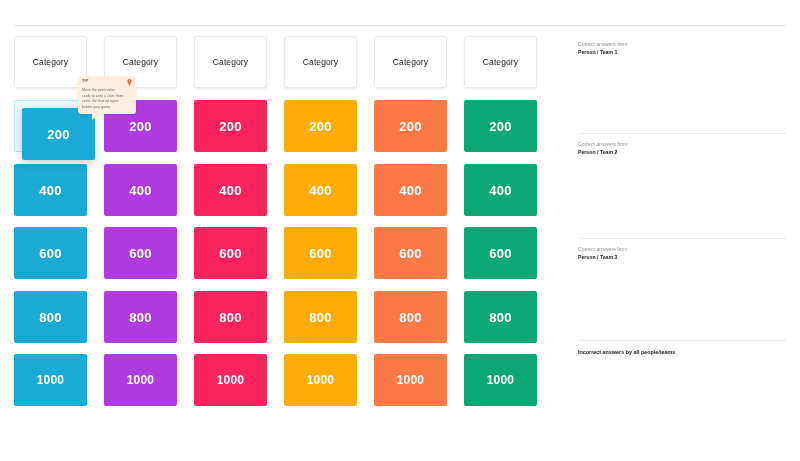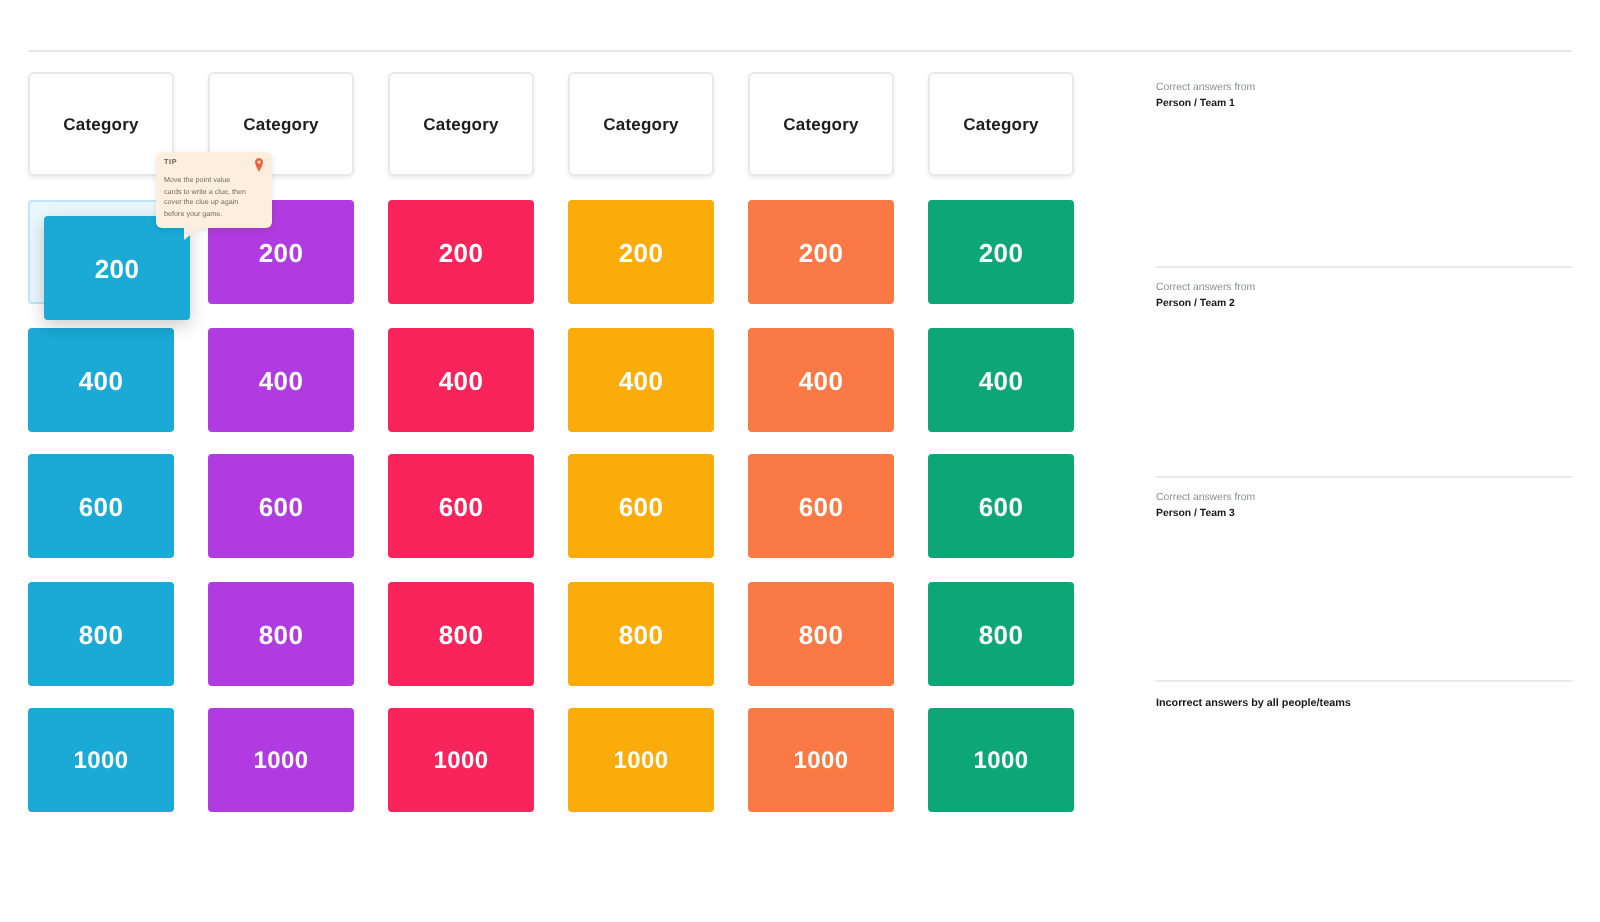--- a/index.html
+++ b/index.html
@@ -23,21 +23,21 @@
   .cat-card {
     position: absolute;
     width: 73px; height: 52px;
     background: #ffffff;
     border: 1px solid #e6e8eb;
     border-radius: 3px;
     box-shadow: 0 1px 2px rgba(0,0,0,0.08);
     display: flex; align-items: center; justify-content: center;
   }
   .cat-card span {
-    font-size: 8.5px; font-weight: 700; color: #1d1d1f; letter-spacing: .1px;
+    font-size: 8.5px; font-weight: 400; color: #1d1d1f; letter-spacing: .1px;
   }
 
   .pt-card {
     position: absolute;
     width: 73px; height: 52px;
     border-radius: 2px;
     display: flex; align-items: center; justify-content: center;
     color: #ffffff;
     font-size: 13px; font-weight: 700; letter-spacing: .2px;
   }

